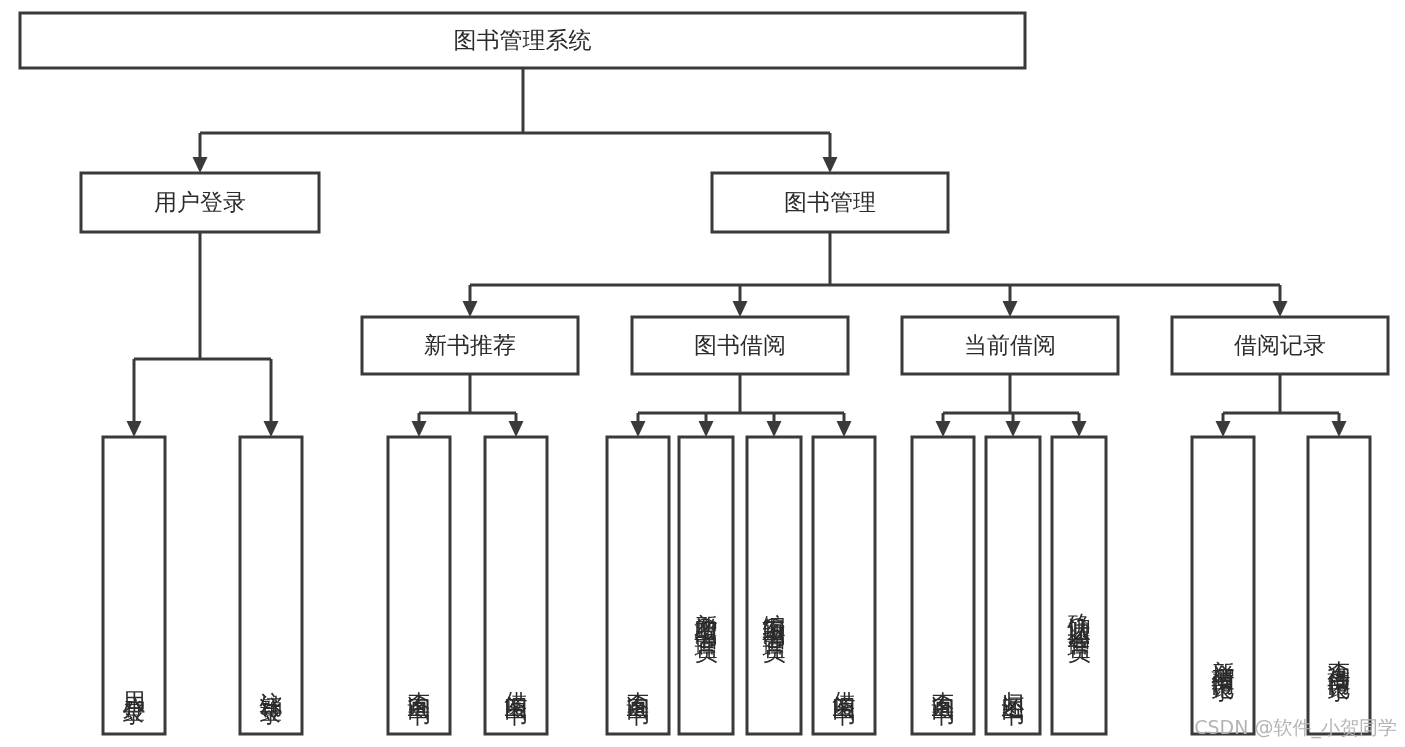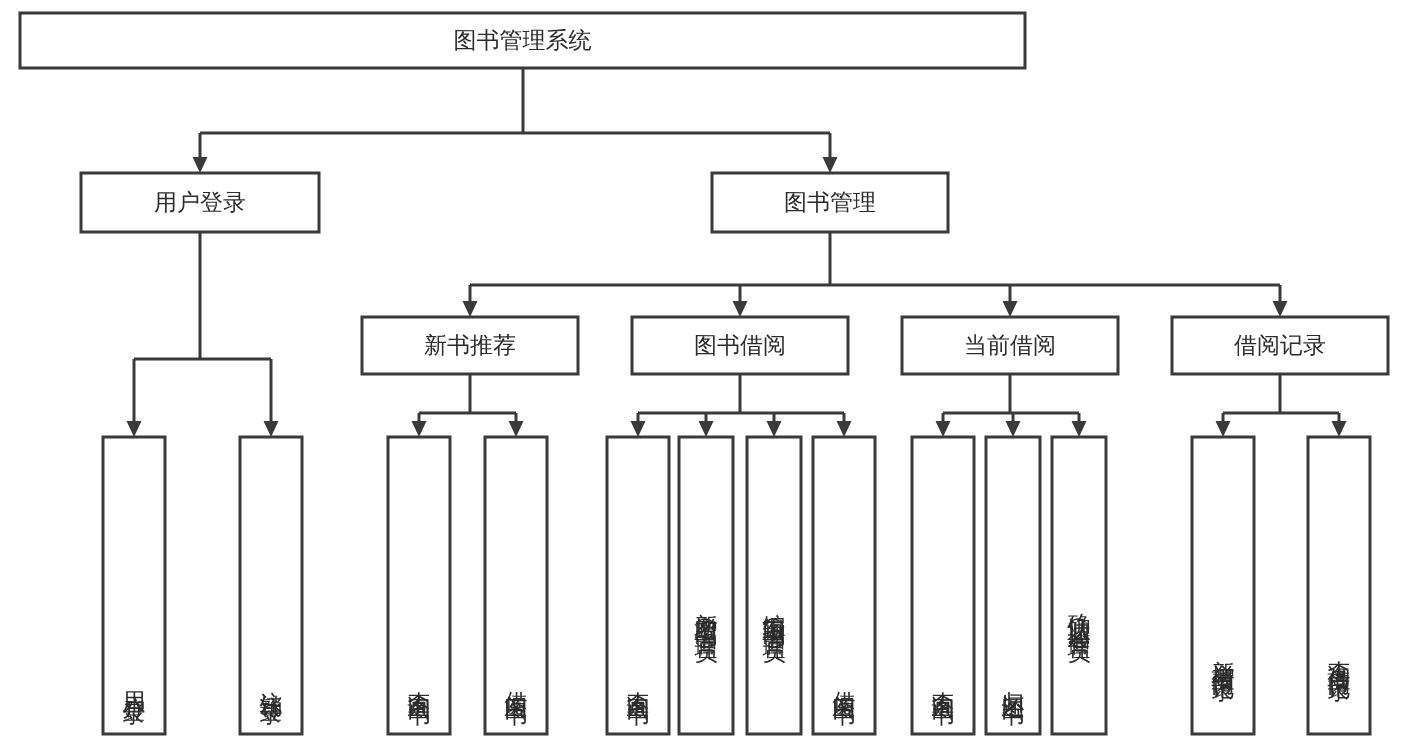--- a/index.html
+++ b/index.html
@@ -225,13 +225,14 @@
       <div class="node-label-v" style="left: 638px; top: 532px; height: 297px;">查询图书</div>
       <div class="node-label-v" style="left: 706px; top: 464px; height: 297px;">新增图书（管理员）</div>
       <div class="node-label-v" style="left: 774px; top: 464px; height: 297px;">编辑图书（管理员）</div>
       <div class="node-label-v" style="left: 844px; top: 532px; height: 297px;">借阅图书</div>
       <div class="node-label-v" style="left: 943px; top: 532px; height: 297px;">查询图书</div>
       <div class="node-label-v" style="left: 1013px; top: 532px; height: 297px;">归还图书</div>
       <div class="node-label-v" style="left: 1079px; top: 464px; height: 297px;">确认归还（管理员）</div>
       <div class="node-label-v" style="left: 1223px; top: 505px; height: 297px;">新增借阅记录</div>
       <div class="node-label-v" style="left: 1339px; top: 505px; height: 297px;">查询借阅记录</div>
     </div>
+  <div class="watermark">CSDN @软件_小贺同学</div>
 </div>
 
 </body></html>

